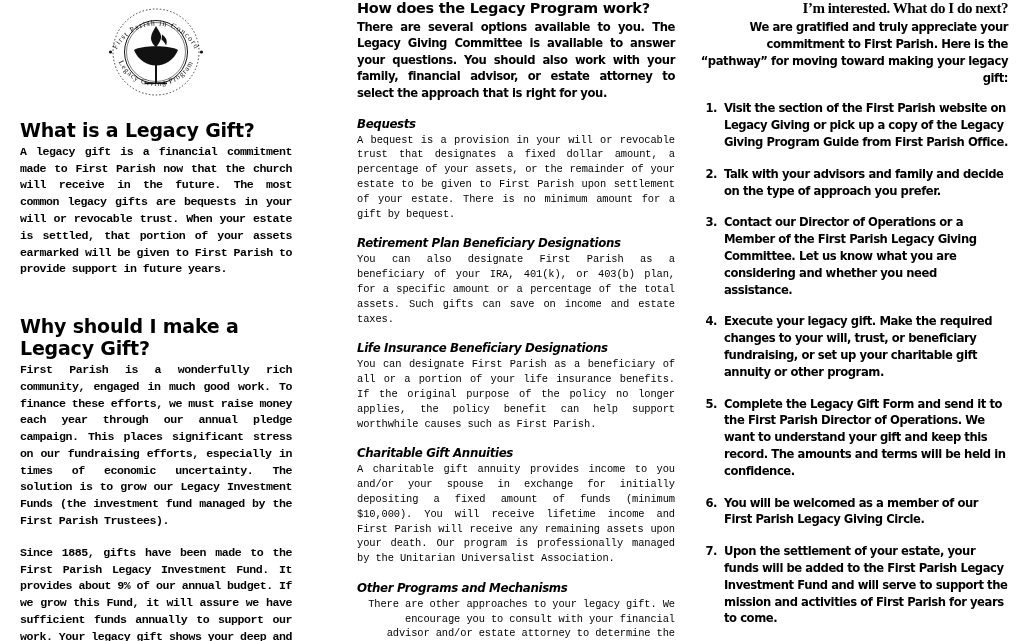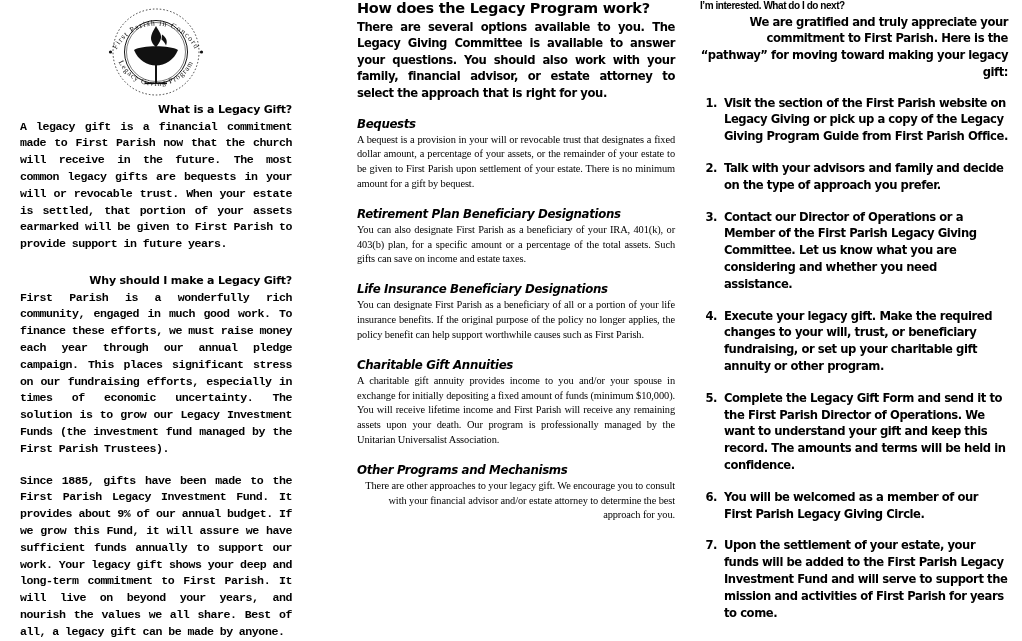--- a/index.html
+++ b/index.html
@@ -40,26 +40,25 @@
     padding-bottom: 6px;
   }
   .logo {
     width: 106px;
     height: 92px;
   }
 
   
   #col-left h2 {
     font-family: "DejaVu Sans", sans-serif;
-    font-size: 11px;
-    font-weight: bold;
-    margin: 0 0 2px 0;
+    font-size: 19px;
+    font-weight: bold;
+    margin: 16px 0 2px 0;
     letter-spacing: -0.2px;
     line-height: 1.15;
-    text-align: right;
   }
   #col-left p {
     font-family: Liberation Mono, monospace;
     font-size: 11.6px;
     font-weight: bold;
     line-height: 1.45;
     margin: 0;
     text-align: justify;
     letter-spacing: -0.45px;
     word-spacing: -0.3px;
@@ -88,39 +87,40 @@
   #col-mid h3 {
     font-family: "DejaVu Sans", sans-serif;
     font-size: 11.8px;
     font-weight: bold;
     font-style: italic;
     margin: 0 0 2px 0;
     letter-spacing: -0.35px;
     line-height: 1.2;
   }
   #col-mid .body {
-    font-family: Liberation Serif, serif;
+    font-family: Liberation Mono, monospace;
     font-size: 10.4px;
     font-weight: normal;
     line-height: 1.42;
     margin: 0;
     text-align: justify;
     letter-spacing: -0.1px;
   }
   #col-mid .body.ragged { text-align: right; }
   .sec-gap { height: 15px; }
 
   
   #col-right h2 {
-    font-family: Liberation Sans, sans-serif;
-    font-size: 10px;
+    font-family: Liberation Serif, serif;
+    font-size: 15px;
     font-weight: bold;
     margin: 0 0 2px 0;
     letter-spacing: -0.45px;
     line-height: 1.15;
+    text-align: right;
   }
   #col-right .intro {
     font-family: "DejaVu Sans", sans-serif;
     font-size: 11.6px;
     font-weight: bold;
     line-height: 1.45;
     margin: 0;
     text-align: right;
     letter-spacing: -0.45px;
   }

